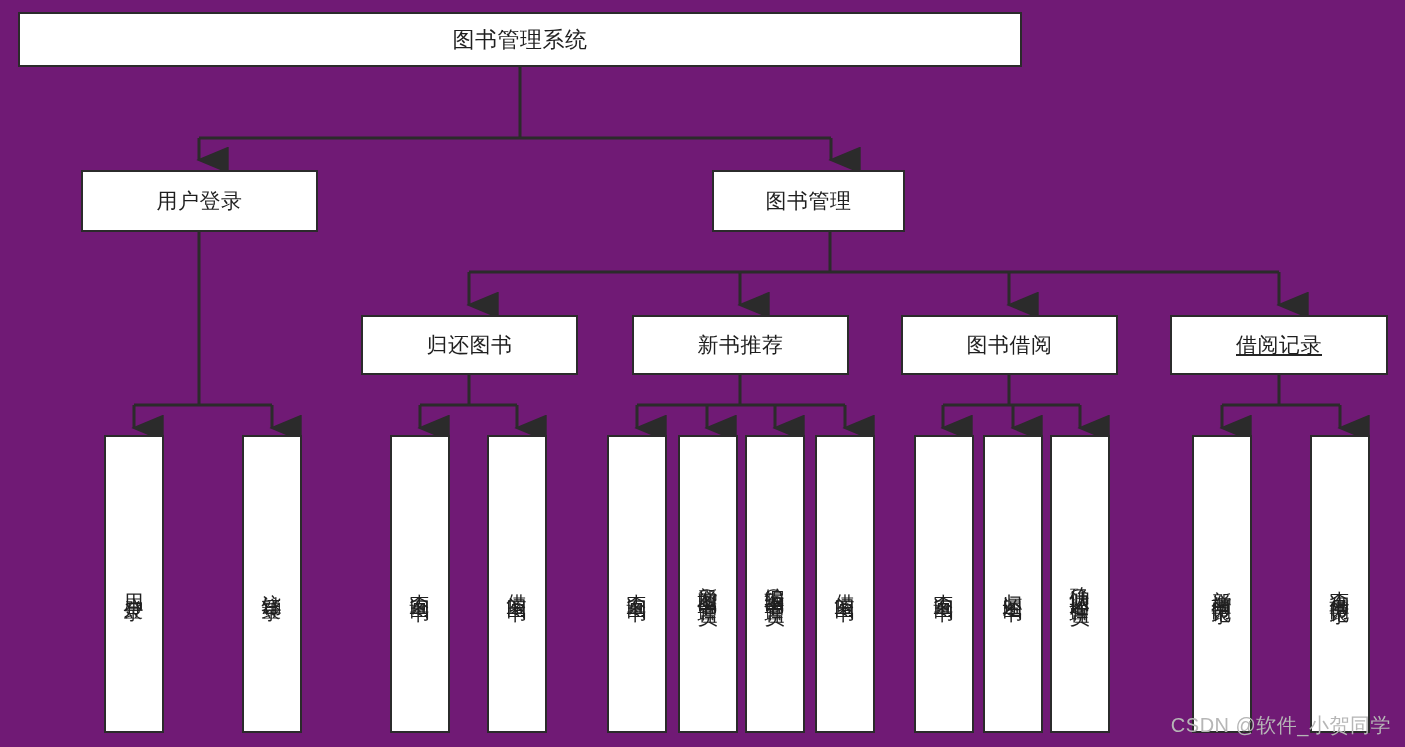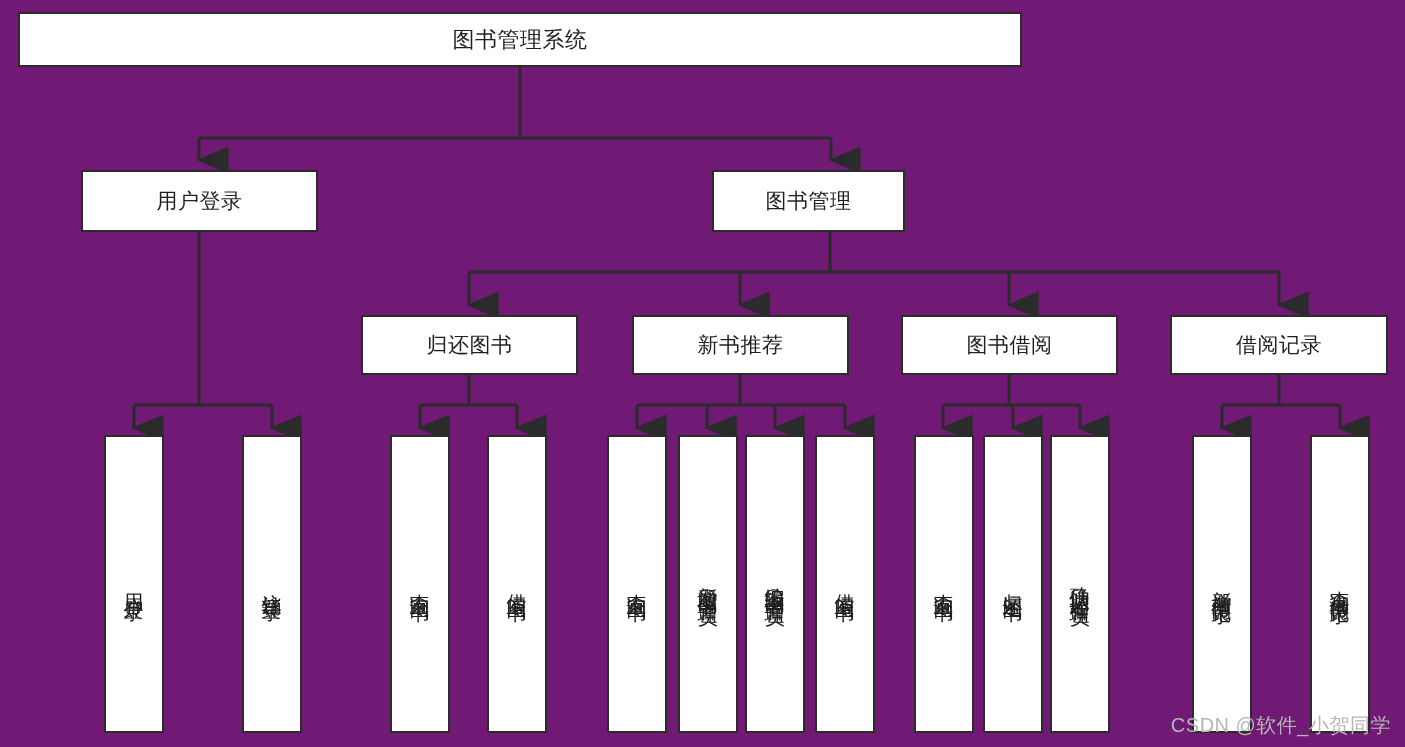--- a/index.html
+++ b/index.html
@@ -133,21 +133,21 @@
 
   <div class="node" style="left:361px; top:315px; width:217px; height:60px;">
     <span class="node-label">归还图书</span>
   </div>
   <div class="node" style="left:632px; top:315px; width:217px; height:60px;">
     <span class="node-label">新书推荐</span>
   </div>
   <div class="node" style="left:901px; top:315px; width:217px; height:60px;">
     <span class="node-label">图书借阅</span>
   </div>
-  <div class="node" style="left:1170px; top:315px; width:218px; height:60px;">
+  <div class="node" style="left:1170px; top:315px; width:218px; height:60px;text-decoration:underline;">
     <span class="node-label">借阅记录</span>
   </div>
 
   <div class="node vertical" style="left:104px; top:435px; width:60px; height:298px;">
     <span class="node-label">用户登录</span>
   </div>
   <div class="node vertical" style="left:242px; top:435px; width:60px; height:298px;">
     <span class="node-label">注销登录</span>
   </div>
 

